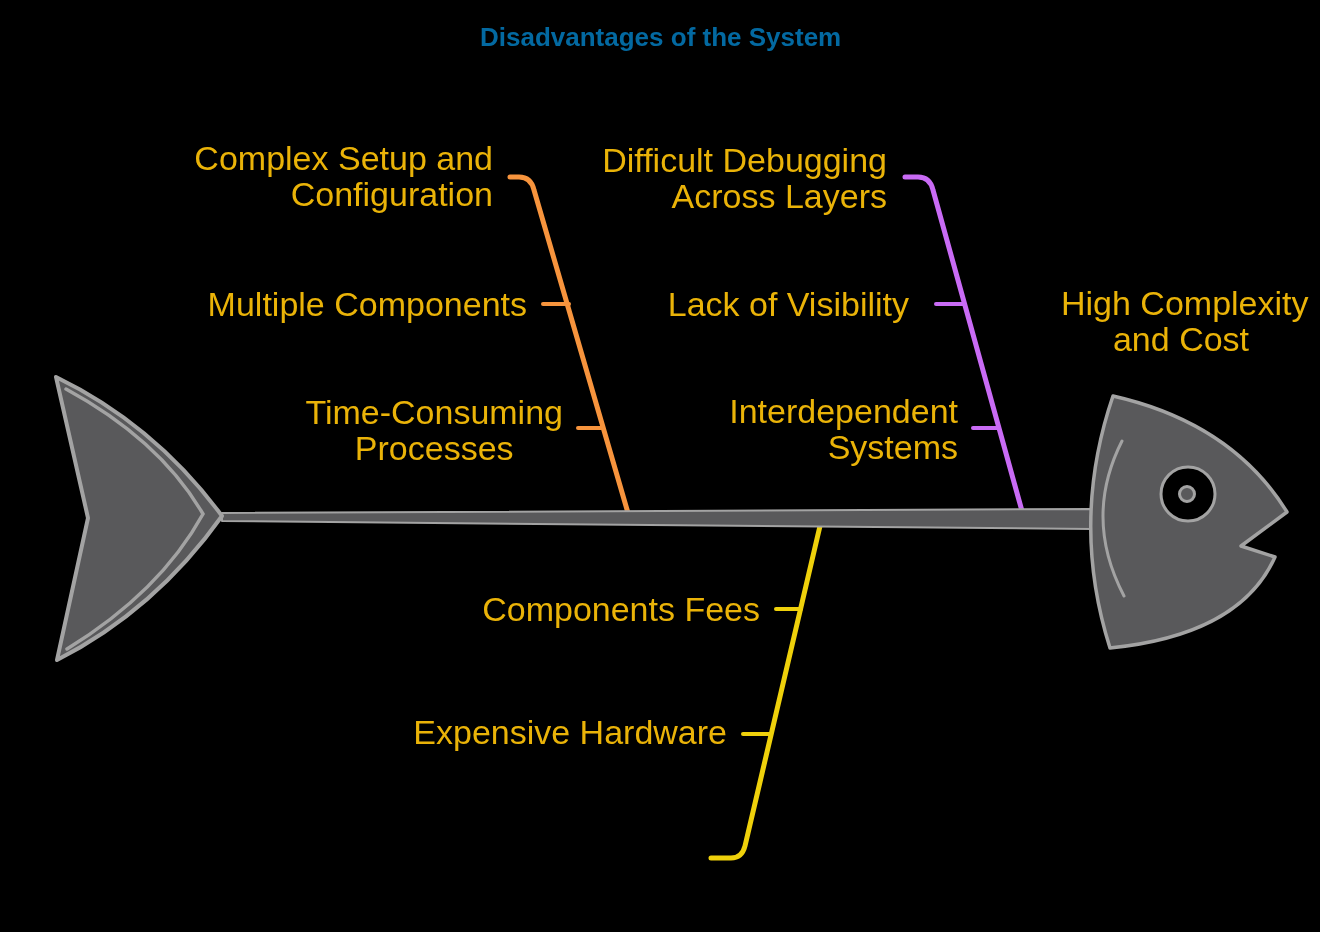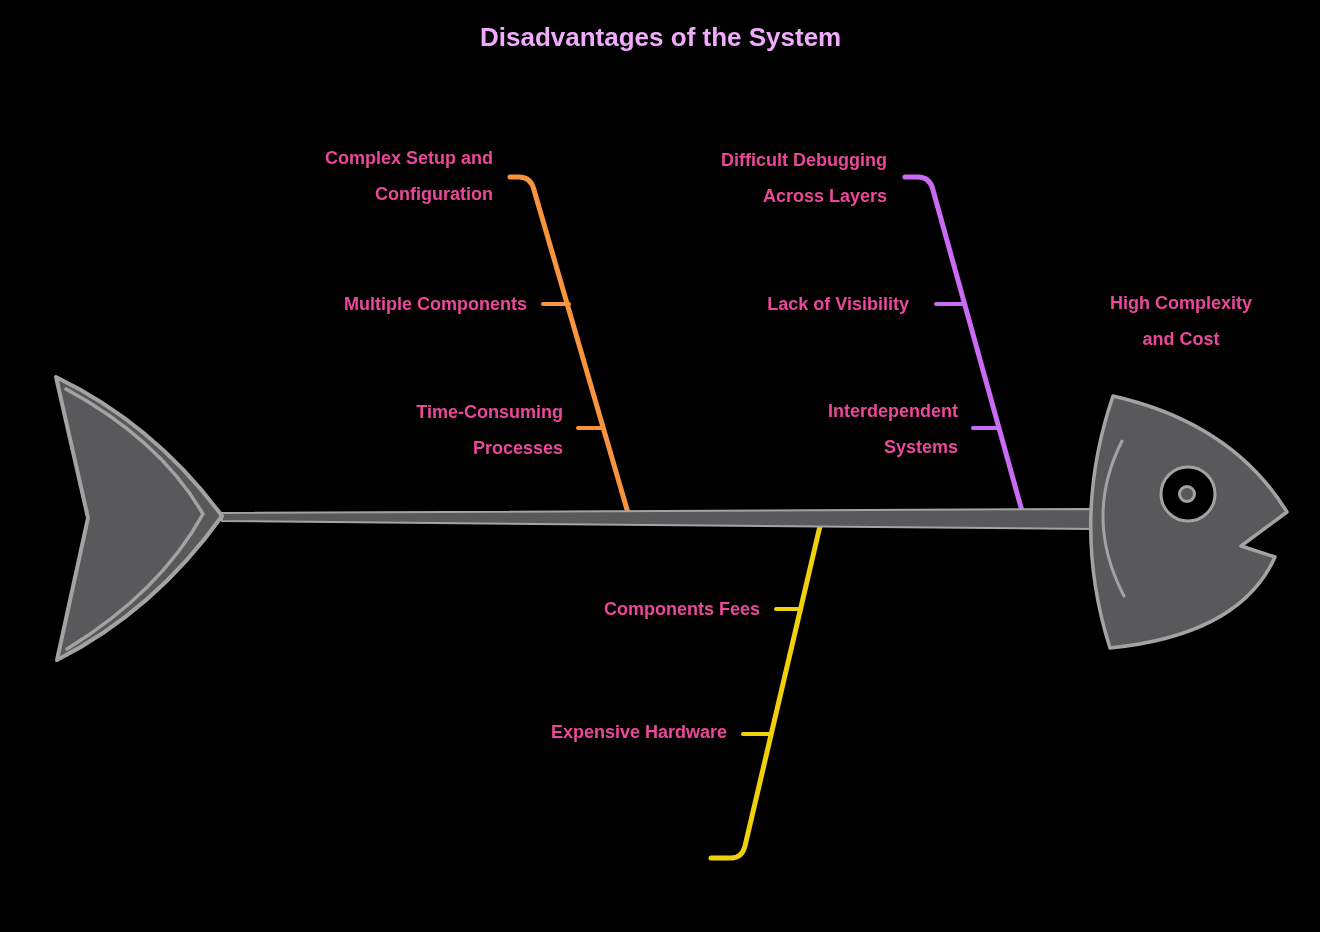--- a/index.html
+++ b/index.html
@@ -6,32 +6,32 @@
   #canvas{
     position:relative;
     width:1320px;height:932px;
     background:#000;
     overflow:hidden;
     font-family:"Liberation Sans", sans-serif;
   }
   #fishbone-svg{position:absolute;left:0;top:0;}
   .label{
     position:absolute;
-    color:#ec4899;
-    font-weight:bold;
-    font-size:18px;
+    color:#eab308;
+    font-weight:normal;
+    font-size:34px;
     line-height:36px;
     white-space:nowrap;
   }
   .label.r{text-align:right;}
   .label.c{text-align:center;}
   #title{
     position:absolute;
     left:480px;top:19px;
-    color:#f0abfc;
+    color:#0369a1;
     font-weight:bold;
     font-size:26px;
     line-height:36px;
     white-space:nowrap;
   }
 </style>
 </head>
 <body>
 
 <div id="canvas">
@@ -69,21 +69,21 @@
 
   <div id="title">Disadvantages of the System</div>
 
   <div class="label r" style="right:827px;top:140px;">
     <div>Complex Setup and</div>
     <div>Configuration</div>
   </div>
   <div class="label r" style="right:793px;top:286px;">
     <div>Multiple Components</div>
   </div>
-  <div class="label r" style="right:757px;top:394px;">
+  <div class="label r" style="right:757px;top:394px;text-align:center;">
     <div>Time-Consuming</div>
     <div>Processes</div>
   </div>
 
   <div class="label r" style="right:433px;top:142px;">
     <div>Difficult Debugging</div>
     <div>Across Layers</div>
   </div>
   <div class="label r" style="right:411px;top:286px;">
     <div>Lack of Visibility</div>

